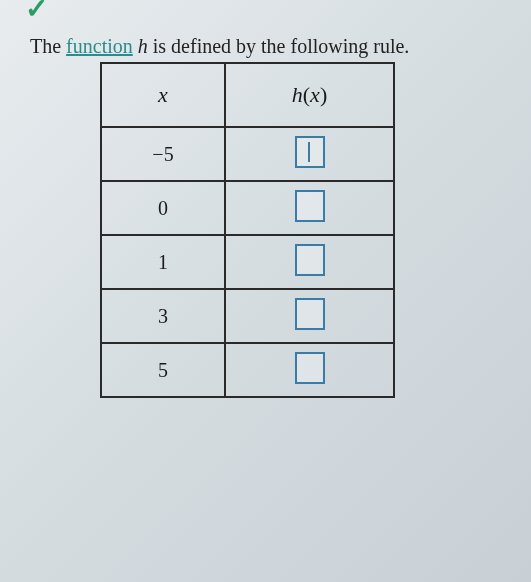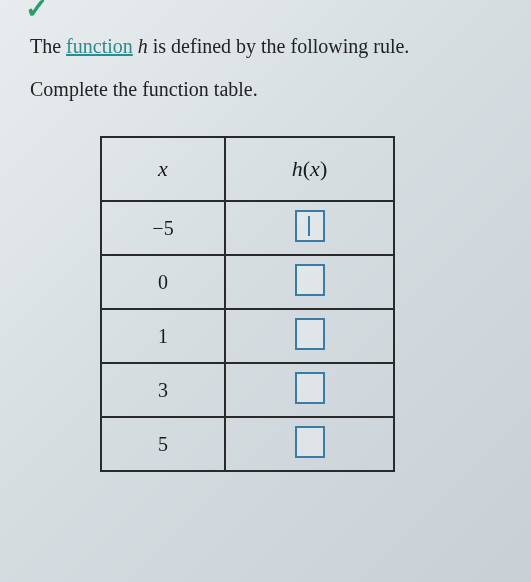--- a/index.html
+++ b/index.html
@@ -115,21 +115,20 @@
 
 <div class="chevron">✓</div>
 
 <div class="content">
 
   <p class="line1">
     <span>The </span><a href="#" class="link">function</a><span> </span><span class="ital">h</span><span> is defined by the following rule.</span>
   </p>
 
 
-  <p class="line2">Complete the function table.</p>
 
   <div class="table-wrap">
     <table>
       <thead>
         <tr>
           <th class="col-x">x</th>
           <th class="col-hx">
             <span class="hx-header">
               <span>h</span><span class="paren">(</span><span>x</span><span class="paren">)</span>
             </span>

